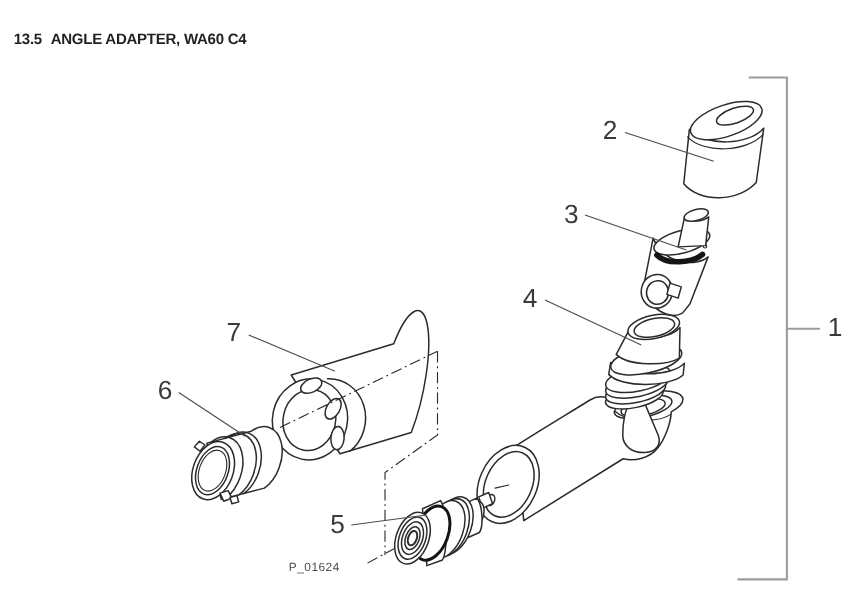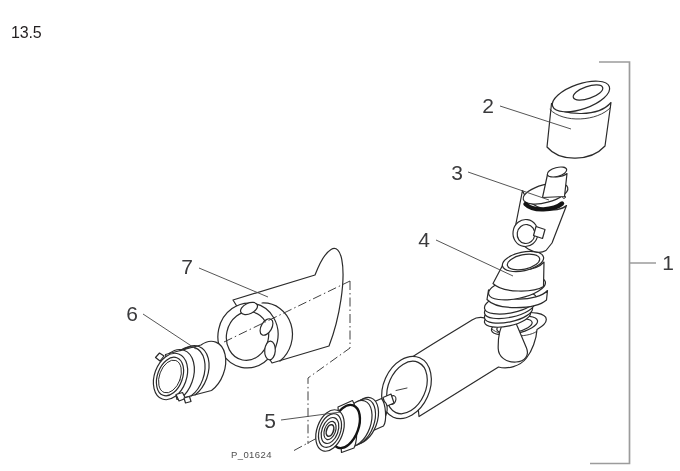--- a/index.html
+++ b/index.html
@@ -1,19 +1,19 @@
 <!DOCTYPE html>
 <html><head>
 <meta charset="utf-8">
 <style>
   html,body{margin:0;padding:0;background:#fff;}
   #canvas{position:relative;width:680px;height:471px;background:#ffffff;overflow:hidden;
           font-family:"Liberation Sans",sans-serif;}
   .hdr{position:absolute;top:24px;left:11px;display:flex;gap:7px;
-       font-weight:normal;font-size:16px;color:#231f20;letter-spacing:-.2px;}
+       font-weight:bold;font-size:12px;color:#231f20;letter-spacing:-.2px;}
   svg{position:absolute;left:0;top:0;}
   .solid{fill:#ffffff;stroke:#2b2b2b;stroke-width:1.2;stroke-linecap:round;stroke-linejoin:round;}
   .line{fill:none;stroke:#2b2b2b;stroke-width:1.2;stroke-linecap:round;stroke-linejoin:round;}
   .thin{fill:none;stroke:#2b2b2b;stroke-width:0.9;stroke-linecap:round;}
   .band{fill:none;stroke:#141414;stroke-width:4.4;stroke-linecap:round;}
   .band2{fill:#fff;stroke:#141414;stroke-width:2.4;}
   .cl{fill:none;stroke:#2b2b2b;stroke-width:0.9;stroke-dasharray:9 3 1.5 3;stroke-linecap:butt;}
   .leader{fill:none;stroke:#4c4c4c;stroke-width:0.95;}
   .bracket{fill:none;stroke:#9c9c9c;stroke-width:1.7;}
   .callout{position:absolute;transform:translate(-50%,-50%);font-size:21px;color:#3a3a3c;
@@ -23,20 +23,21 @@
   .c4{left:424px;top:239px;} .c5{left:270px;top:420px;} .c6{left:132px;top:313px;}
   .c7{left:187px;top:266px;}
 </style>
 </head>
 <body>
 
 <div id="canvas">
 
   <div class="hdr">
     <span>13.5</span>
+    <span>ANGLE ADAPTER, WA60 C4</span>
   </div>
 
   <svg width="680" height="471" viewBox="0 0 680 471">
 
     <g>
       <path class="solid" d="M 233,300 L 315,275 A 9.5 36 12 0 1 329,346 L 272,363 Z"></path>
       <path class="line" d="M 262,303 A 30 32.5 12 0 1 280,361"></path>
       <ellipse class="solid" cx="248" cy="335.5" rx="30" ry="32.5" transform="rotate(12 248 335.5)"></ellipse>
       <ellipse class="solid" cx="247.5" cy="336" rx="21" ry="24.5" transform="rotate(12 247.5 336)"></ellipse>
       <ellipse class="solid" cx="249" cy="308.5" rx="9" ry="5.3" transform="rotate(-25 249 308.5)"></ellipse>

